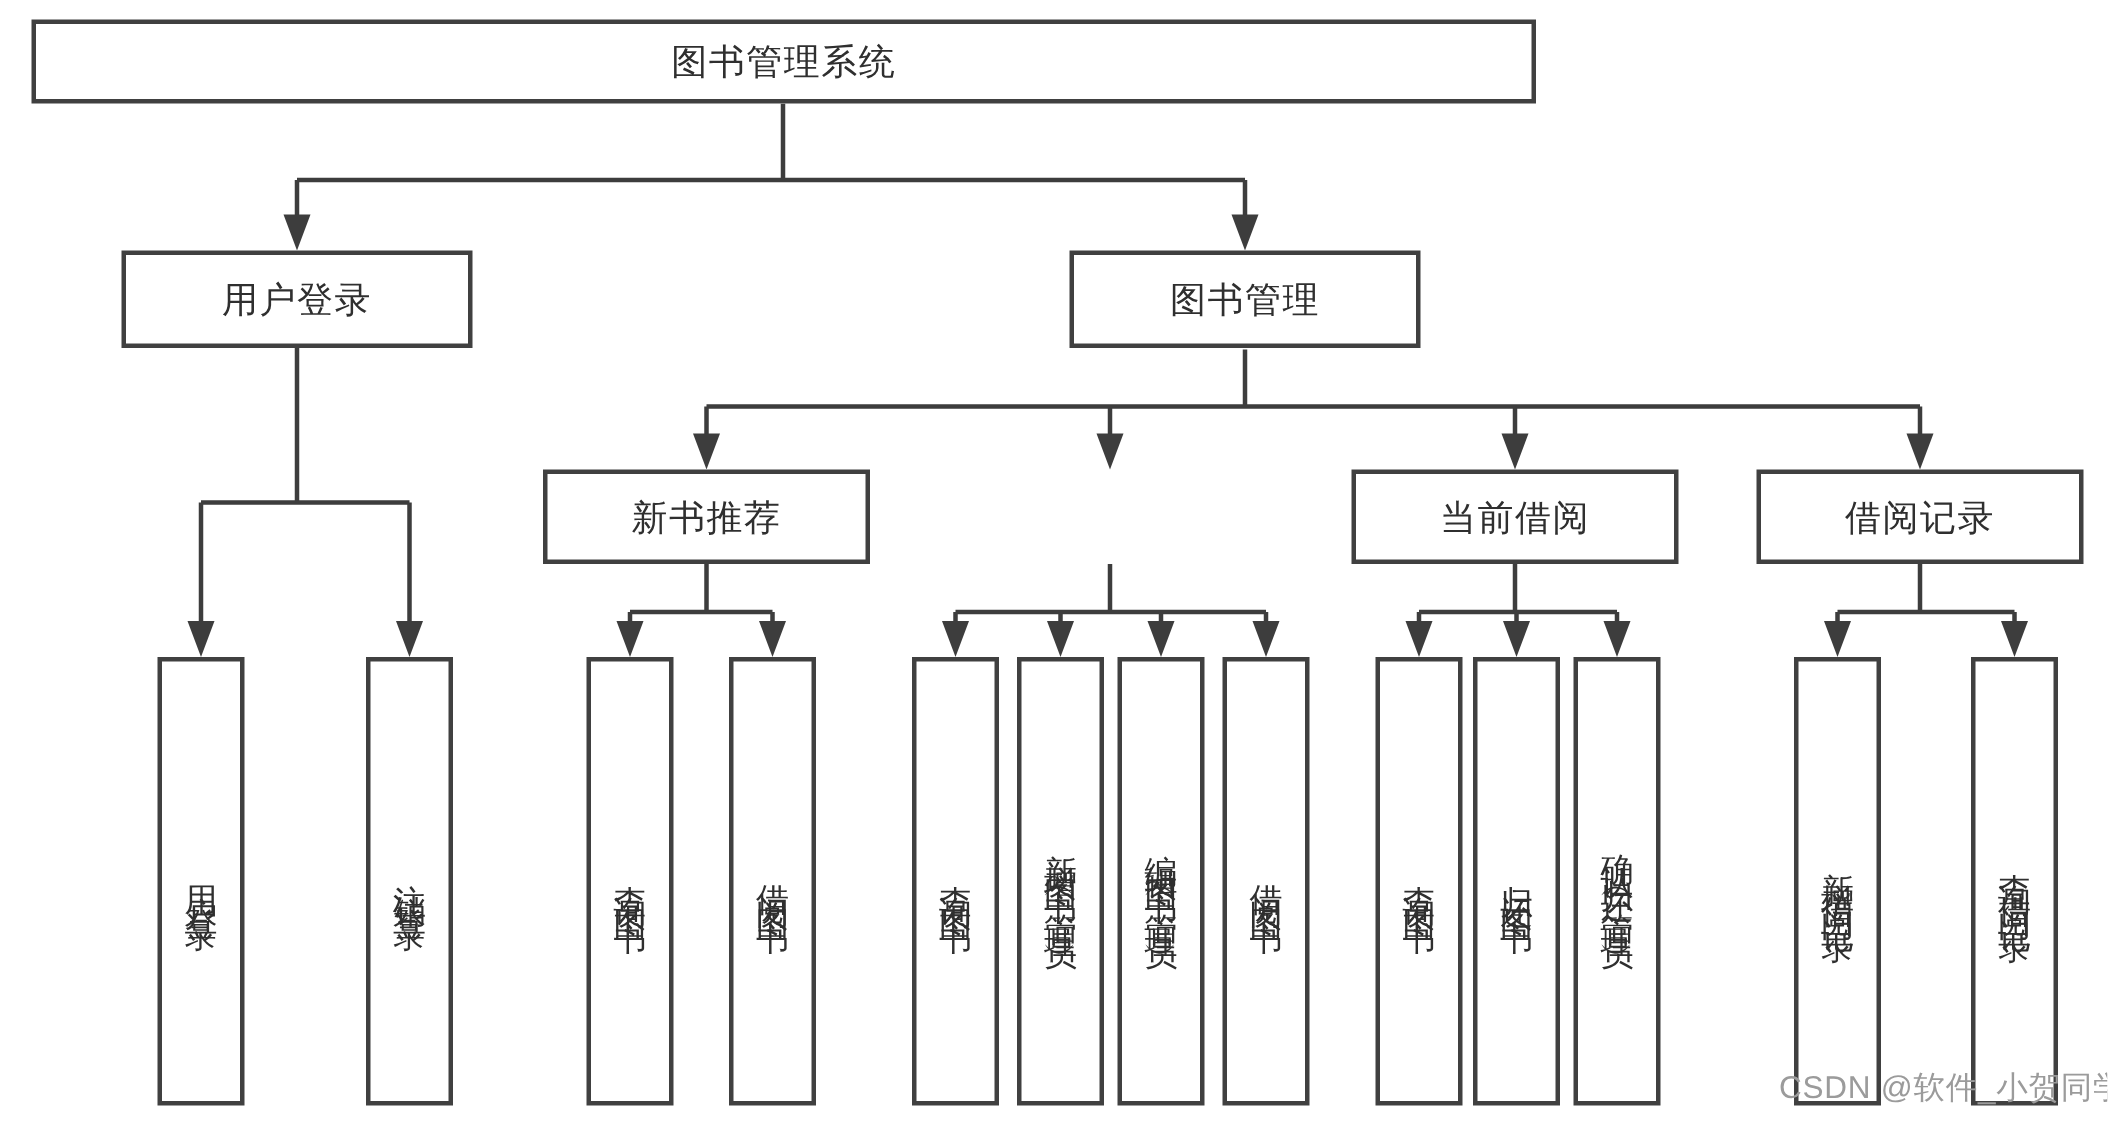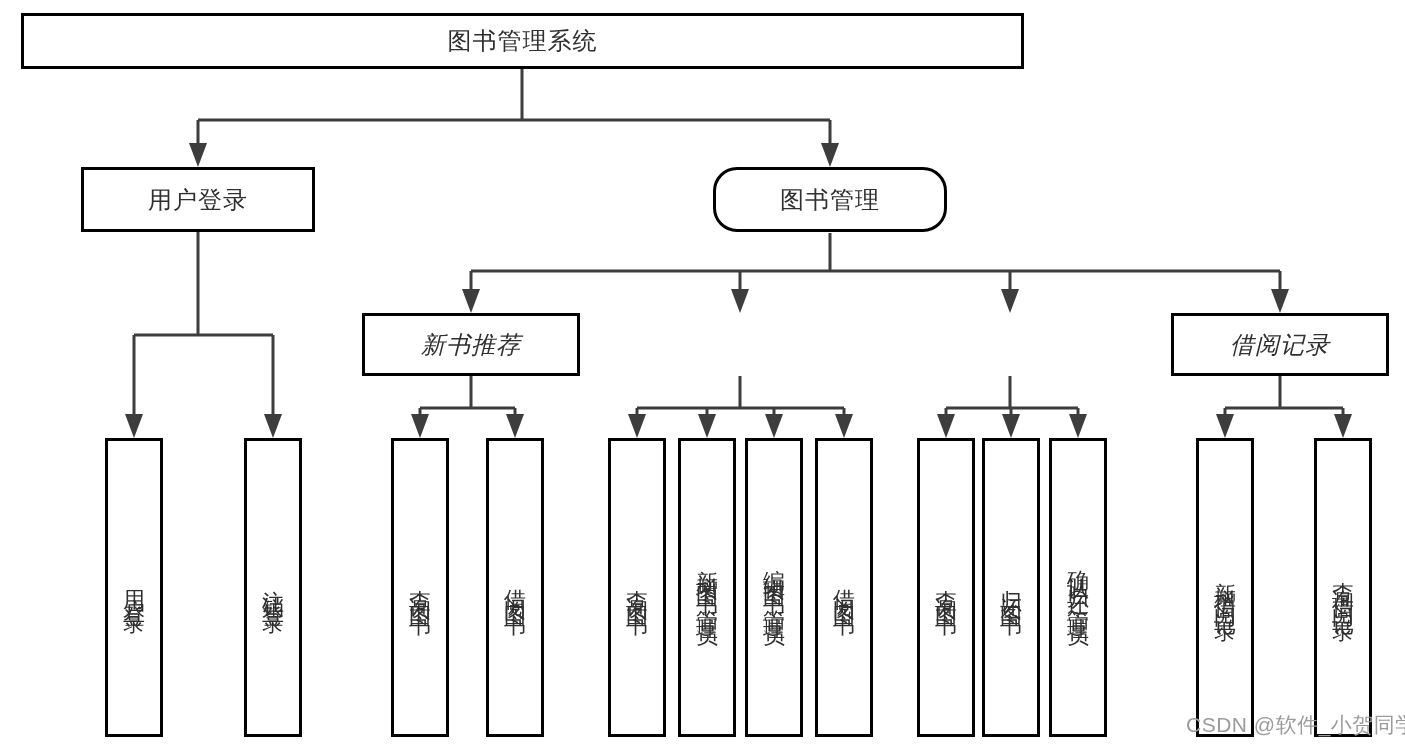--- a/index.html
+++ b/index.html
@@ -19,35 +19,35 @@
   .connectors {
     position: absolute;
     left: 0; top: 0;
     width: 1405px;
     height: 747px;
     pointer-events: none;
   }
   .node {
     position: absolute;
     box-sizing: border-box;
-    border: 3px solid #000000;
+    border: 3px solid #404040;
     background: #ffffff;
     display: flex;
     align-items: center;
     justify-content: center;
     text-align: center;
   }
   .node.h {
     font-size: 24px;
     letter-spacing: 1px;
     color: #2f2f2f;
   }
   .node.root  { left: 21px;  top: 13px;  width: 1003px; height: 56px; }
   .node.lvl2  { top: 167px; height: 65px; }
-  .node.lvl3  { top: 313px; height: 63px; font-style: italic; }
+  .node.lvl3  { top: 313px; height: 63px; }
   .node.leaf  { top: 438px; height: 299px; width: 58px; }
   .v-label {
     writing-mode: vertical-rl;
     text-orientation: mixed;
     font-size: 22px;
     letter-spacing: 8px;
     color: #2f2f2f;
     line-height: 1;
     white-space: nowrap;
   }
@@ -111,26 +111,29 @@
       M1334,414 L1352,414 L1343,438 Z"></path>
   </svg>
 
   <div class="node h root">
     <span>图书管理系统</span>
   </div>
 
   <div class="node h lvl2" style="left:81px; width:234px;">
     <span>用户登录</span>
   </div>
-  <div class="node h lvl2" style="left:713px; width:234px;border-radius:24px;">
+  <div class="node h lvl2" style="left:713px; width:234px;">
     <span>图书管理</span>
   </div>
 
   <div class="node h lvl3" style="left:362px; width:218px;">
     <span>新书推荐</span>
+  </div>
+  <div class="node h lvl3" style="left:901px; width:218px;">
+    <span>当前借阅</span>
   </div>
   <div class="node h lvl3" style="left:1171px; width:218px;">
     <span>借阅记录</span>
   </div>
 
   <div class="node leaf" style="left:105px;">
     <span class="v-label">用户登录</span>
   </div>
   <div class="node leaf" style="left:244px;">
     <span class="v-label">注销登录</span>

